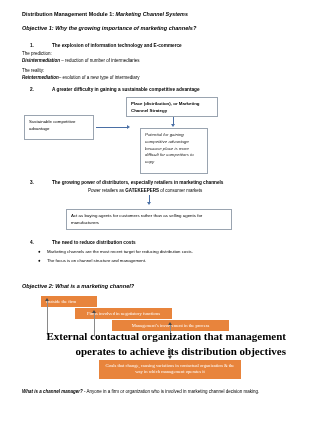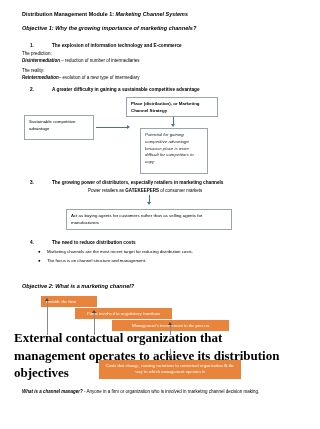--- a/index.html
+++ b/index.html
@@ -147,23 +147,23 @@
     border-left: 2px solid transparent;
     border-right: 2px solid transparent;
     border-top: 3px solid #4a4a4a;
   }
 
   .statement {
     position: absolute;
     left: 14px;
     top: 329px;
     width: 272px;
-    text-align: left;
+    text-align: right;
     font-family: "Liberation Serif", serif;
-    font-size: 13px;
+    font-size: 11px;
     font-weight: bold;
     line-height: 1.35;
     color: #000;
   }
 
   .footer-line {
     position: absolute;
     left: 22px;
     top: 389px;
     font-size: 4.5px;

